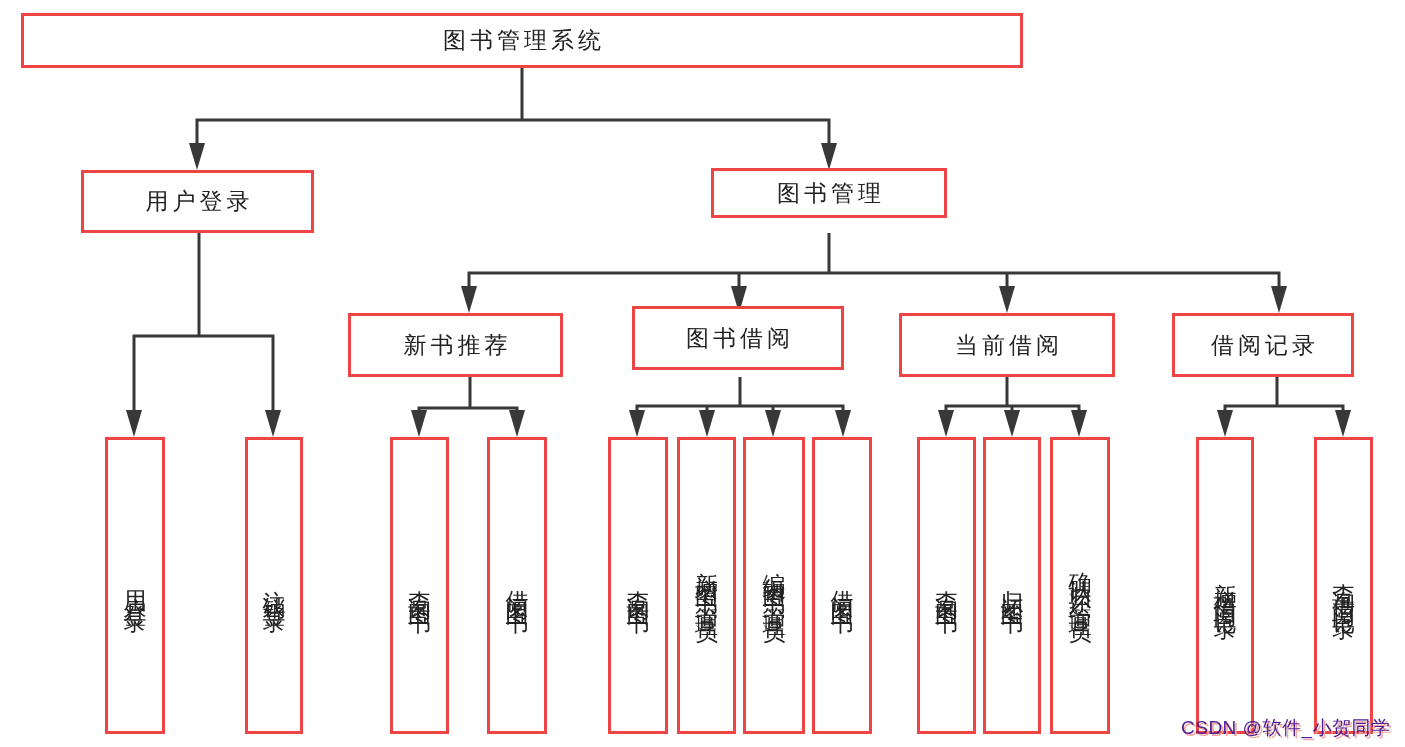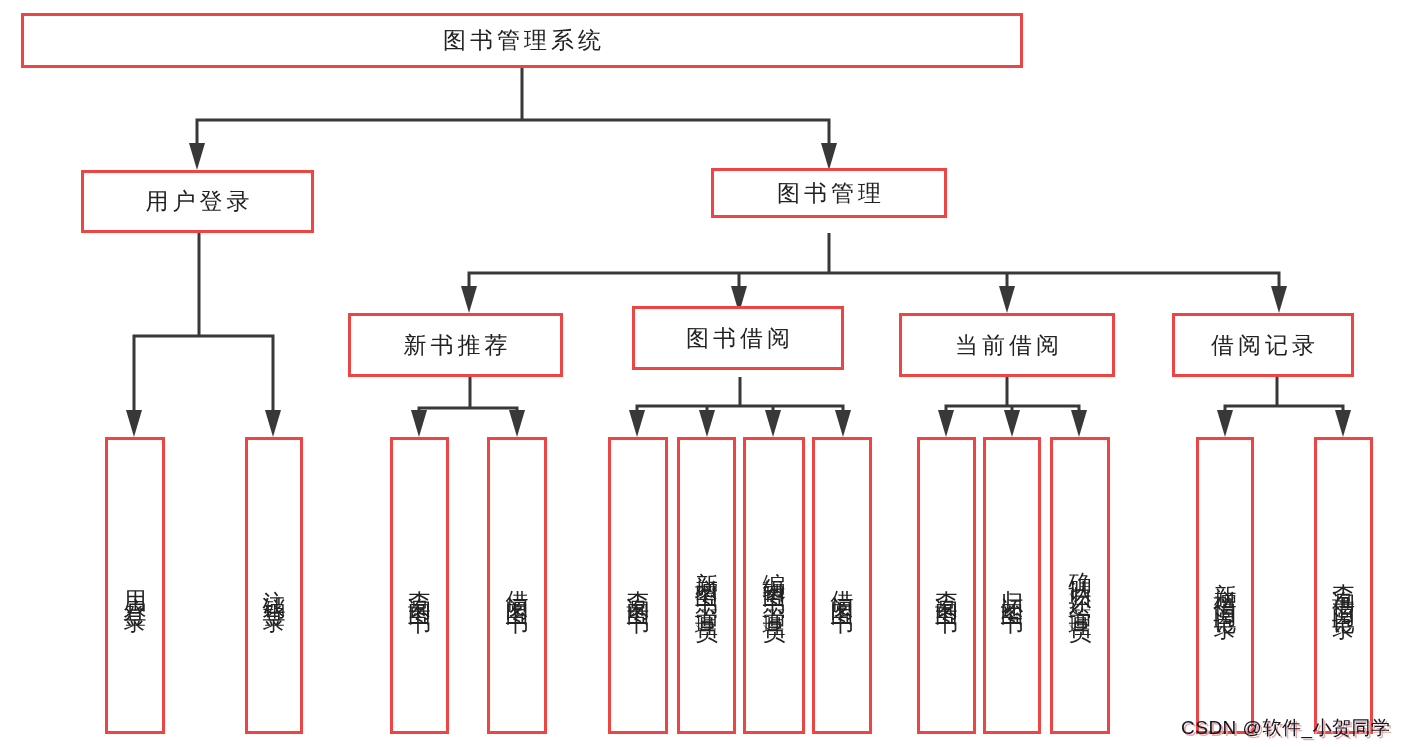--- a/index.html
+++ b/index.html
@@ -27,21 +27,21 @@
     font-size:23px;
     letter-spacing:7px;
     line-height:1;
     color:#222222;
   }
   .watermark{
     position:absolute;
     left:1181px;top:715px;
     font-size:19px;
     letter-spacing:0.5px;
-    color:#0f172a;
+    color:#4c1d95;
     text-shadow:2px 2px 0 #f0a69d;
     white-space:nowrap;
   }
 </style>
 </head>
 <body>
 
 <div class="canvas">
 
   <svg class="connectors" width="1405" height="747" viewBox="0 0 1405 747" xmlns="http://www.w3.org/2000/svg">

